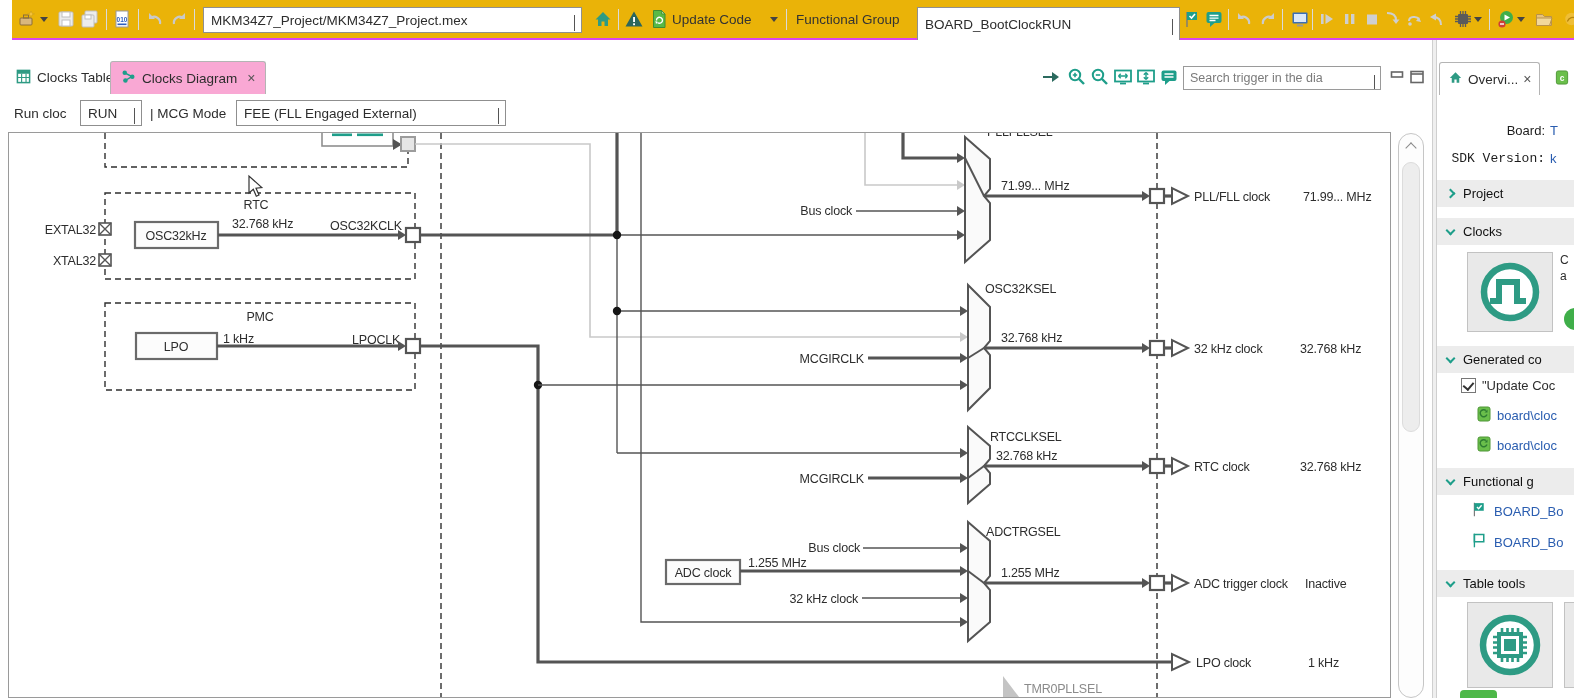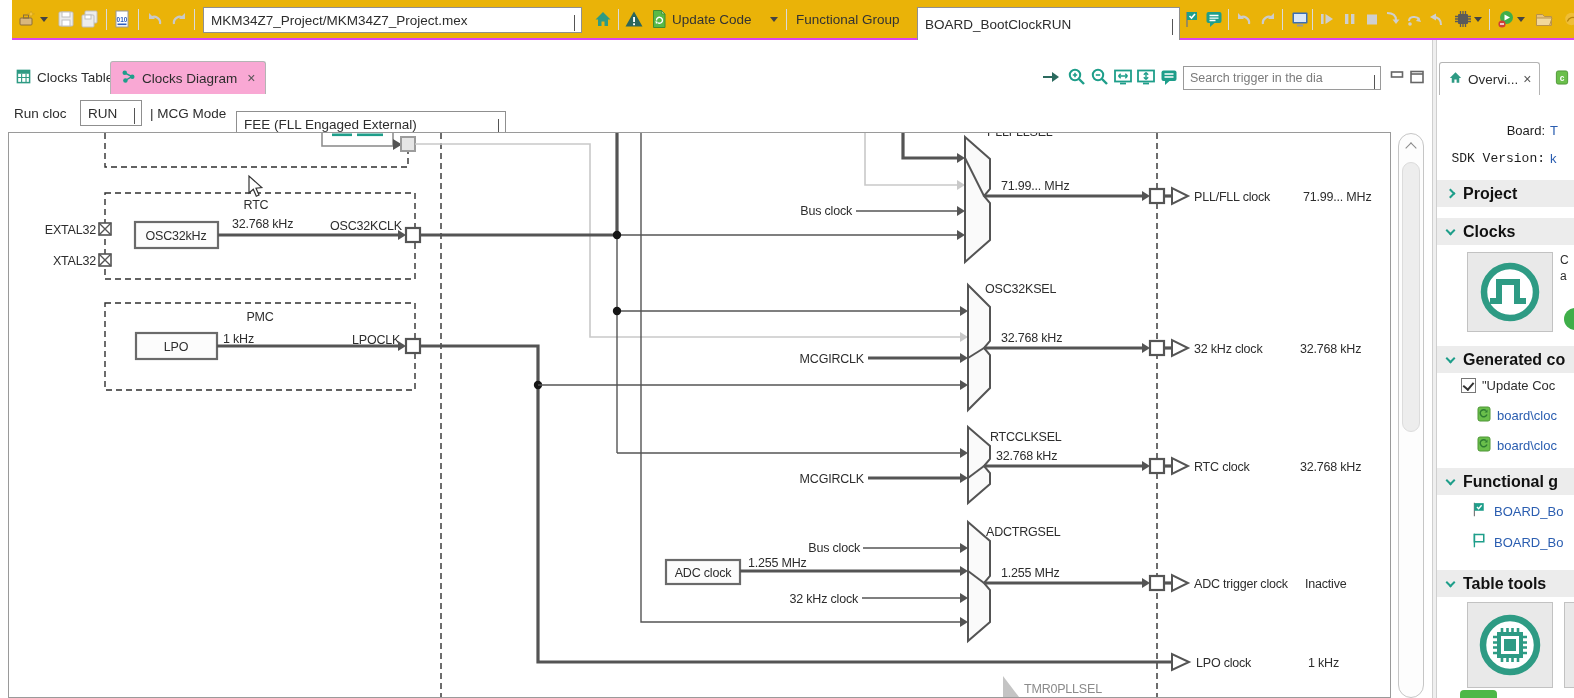--- a/index.html
+++ b/index.html
@@ -36,21 +36,21 @@
   .scroll-chev{width:8px;height:8px;border-left:1.6px solid #8a8a8a;border-top:1.6px solid #8a8a8a;
     transform:rotate(45deg);margin:10px auto 0 auto;}
   
   #divider{position:absolute;left:1432px;top:40px;width:5px;height:658px;background:#efefef;
     border-left:1px solid #cfcfcf;border-right:1px solid #cfcfcf;}
   #rpanel{position:absolute;left:1437px;top:40px;width:137px;height:658px;background:#fff;overflow:hidden;}
   .rtab{position:absolute;top:22px;height:33px;display:flex;align-items:center;gap:5px;padding:0 8px;font-size:13.5px;
     white-space:nowrap;}
   .rtab.active{background:#fff;border:1px solid #b4b4b4;border-bottom:none;border-radius:3px 3px 0 0;}
   .sechead{position:absolute;left:0;width:137px;height:27px;background:#ececec;display:flex;align-items:center;
-    gap:9px;padding-left:10px;font-weight:bold;font-size:16px;color:#111;white-space:nowrap;}
+    gap:9px;padding-left:10px;font-weight:normal;font-size:13px;color:#111;white-space:nowrap;}
   .tchev{width:7px;height:7px;border-right:2px solid #1e9e8a;border-bottom:2px solid #1e9e8a;flex:none;}
   .tchev.open{transform:rotate(45deg);margin-top:-3px;}
   .tchev.closed{transform:rotate(-45deg);}
   .rrow{position:absolute;font-size:13px;white-space:nowrap;display:flex;align-items:center;gap:6px;}
   .rlabel{color:#1c1c1c;}
   a.blue{color:#2a5db0;text-decoration:none;}
   .iconbox{position:absolute;background:#e9e9e9;border:1px solid #c2c2c2;display:flex;align-items:center;justify-content:center;}
   .cb{width:15px;height:15px;border:1.5px solid #777;background:#fff;position:relative;flex:none;}
   .cb:after{content:"";position:absolute;left:3px;top:1px;width:5px;height:8px;border-right:2px solid #333;
     border-bottom:2px solid #333;transform:rotate(40deg);}
@@ -346,21 +346,21 @@
     </div>
   </div>
 
   <div id="modebar">
     <span class="mlabel" style="left:14px">Run cloc</span>
     <div class="combo" style="left:80px;top:5px;width:62px;height:26px">
       <span>RUN</span>
       <span class="cchev"><span class="chev sm"></span></span>
     </div>
     <span class="mlabel" style="left:150px">| MCG Mode</span>
-    <div class="combo" style="left:236px;top:16px;width:270px;height:26px">
+    <div class="combo" style="left:236px;top:5px;width:270px;height:26px">
       <span>FEE (FLL Engaged External)</span>
       <span class="cchev"><span class="chev sm"></span></span>
     </div>
   </div>
 
   <div id="canvas">
     <svg width="1381" height="564" viewBox="9 133 1381 564">
 
       <path d="M441 133 V698" class="dash"></path>
       <path d="M1157 133 V698" class="dash"></path>

